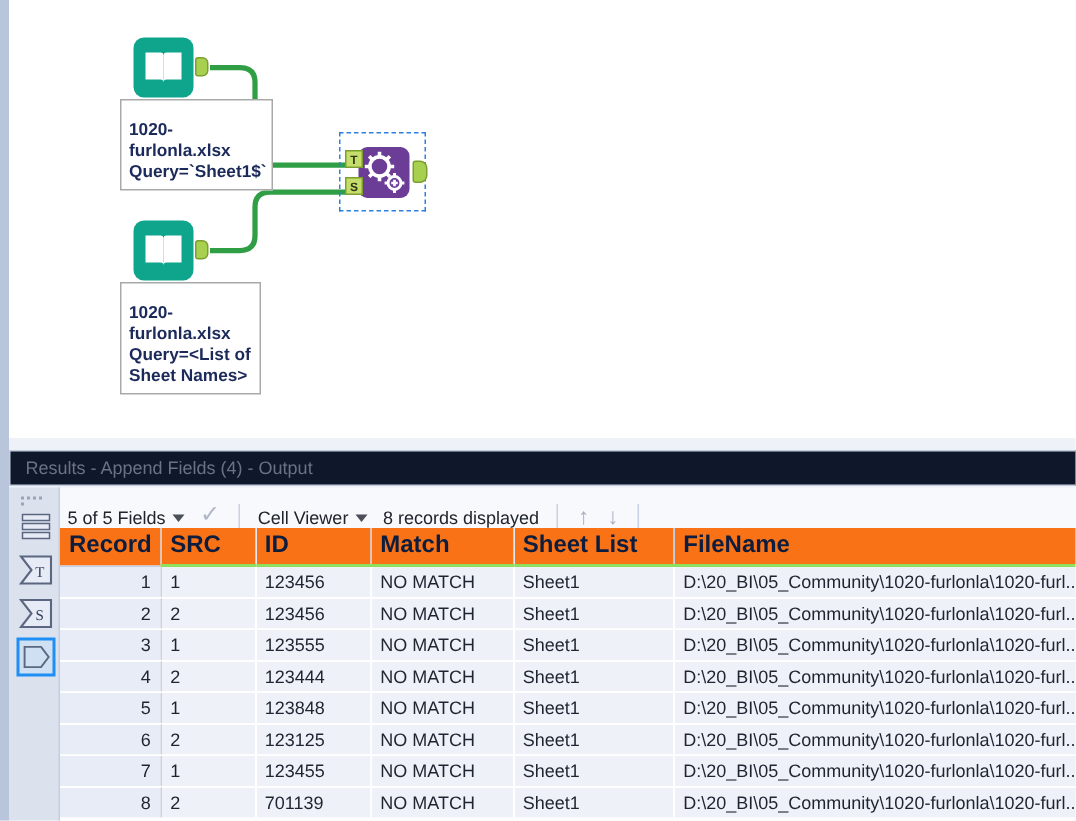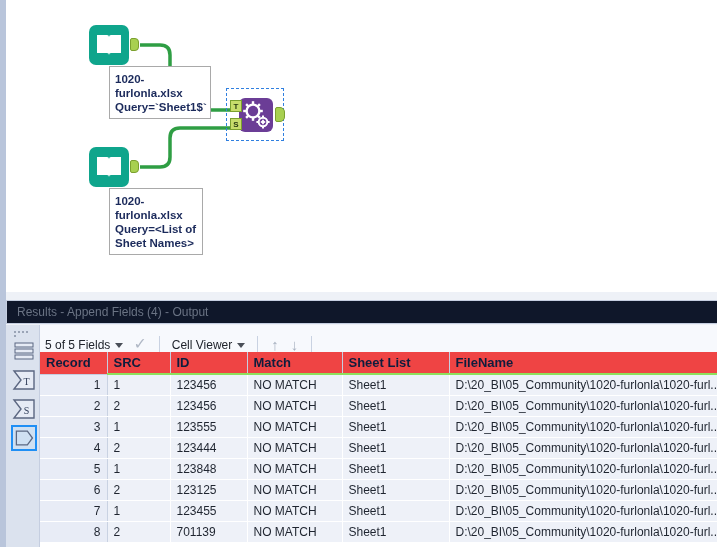--- a/index.html
+++ b/index.html
@@ -32,23 +32,23 @@
 
   .conn-out {
     position:absolute; width:9px; height:13px;
     background:#a8d050; border:1px solid #7ba02f;
     border-radius:2px 4px 4px 2px;
   }
 
   .label-box {
     position:absolute;
     background:#ffffff; border:1px solid #a9a9a9;
-    padding:5px 5px 4px 5px;
+    padding:13px 5px 4px 5px;
     font-size:11.5px; font-weight:bold; line-height:14px;
-    color:#1b2a5b; white-space:pre-line;margin-left:29px;
+    color:#1b2a5b; white-space:pre-line;
   }
 
   
   #tool-node { position:absolute; left:226px; top:88px; width:58px; height:53px; }
   #tool-sel {
     position:absolute; left:0; top:0; width:58px; height:53px;
     border:1px dashed #2f7fe0;
   }
   #tool-body {
     position:absolute; left:13px; top:10px; width:34px; height:34px;
@@ -117,22 +117,22 @@
   }
   .rail-icon.selected { border:2px solid #1f8ff5; background:#cfe0f2; }
 
   
   #grid {
     position:absolute; left:40px; top:60px; right:0; bottom:0;
     background:#ffffff; overflow:hidden;
   }
   table.grid { border-collapse:collapse; table-layout:fixed; width:705px; }
   table.grid th {
-    background:#ef4444; color:#0e1d3d; font-weight:bold;
-    font-size:13px; text-align:left; padding:3px 6px;
+    background:#f97316; color:#0e1d3d; font-weight:bold;
+    font-size:16px; text-align:left; padding:3px 6px;
     height:21px; border-right:1px solid #c5cee0;
     border-bottom:2px solid #8ee05c;
     white-space:nowrap; overflow:hidden;
   }
   table.grid th.record-head {
     border-bottom:1px solid #c5cee0; text-align:left;
   }
   table.grid td {
     background:#eef1f8; font-size:12px; color:#1f2530;
     padding:2px 6px; height:21px;
@@ -239,20 +239,21 @@
         <span class="caret"></span>
       </div>
       <div class="tb-item">
         <span class="check">✓</span>
       </div>
       <div class="tb-sep"></div>
       <div class="tb-item">
         <span>Cell Viewer</span>
         <span class="caret"></span>
       </div>
+      <div class="tb-item">8 records displayed</div>
       <div class="tb-sep"></div>
       <div class="arrowbtn">↑</div>
       <div class="arrowbtn">↓</div>
       <div class="tb-sep"></div>
     </div>
 
     <div id="icon-rail">
       <div class="rail-grip">
         <i></i>
           <i></i>

